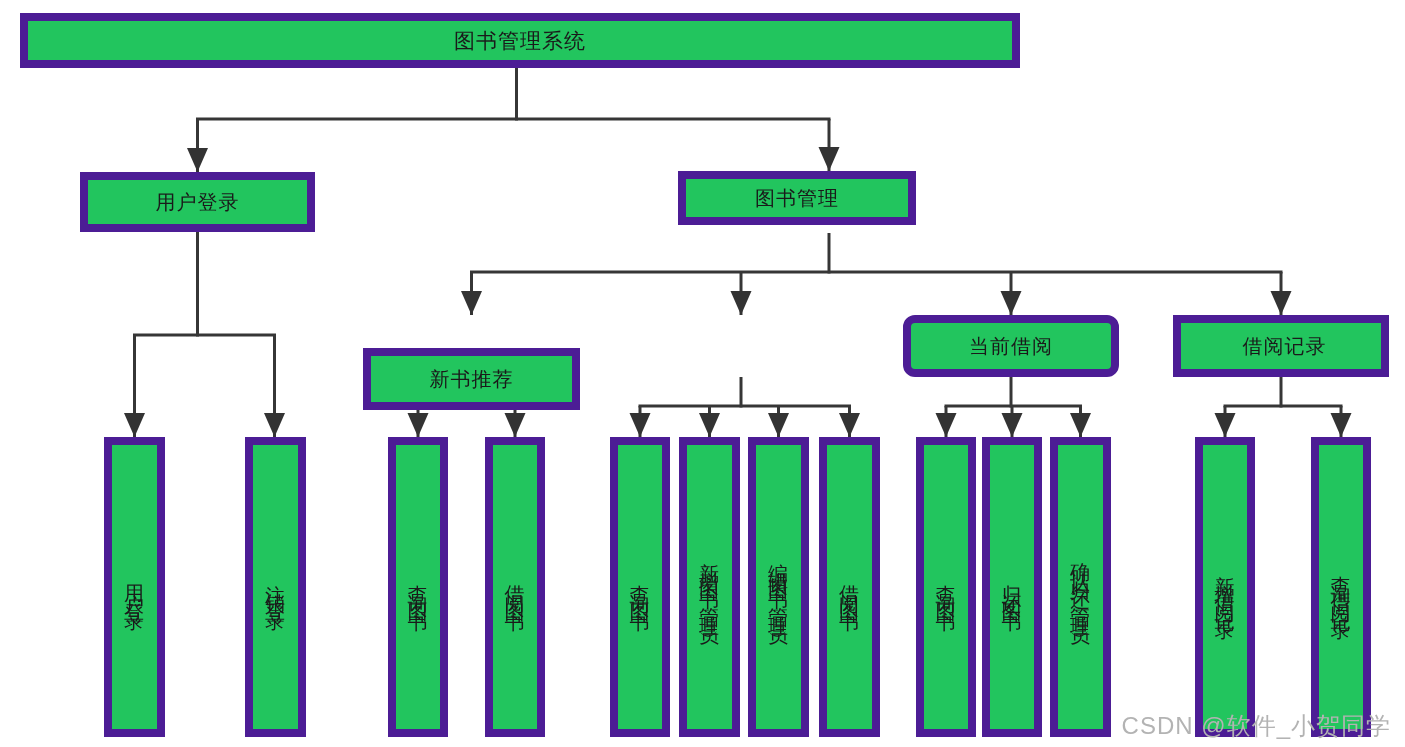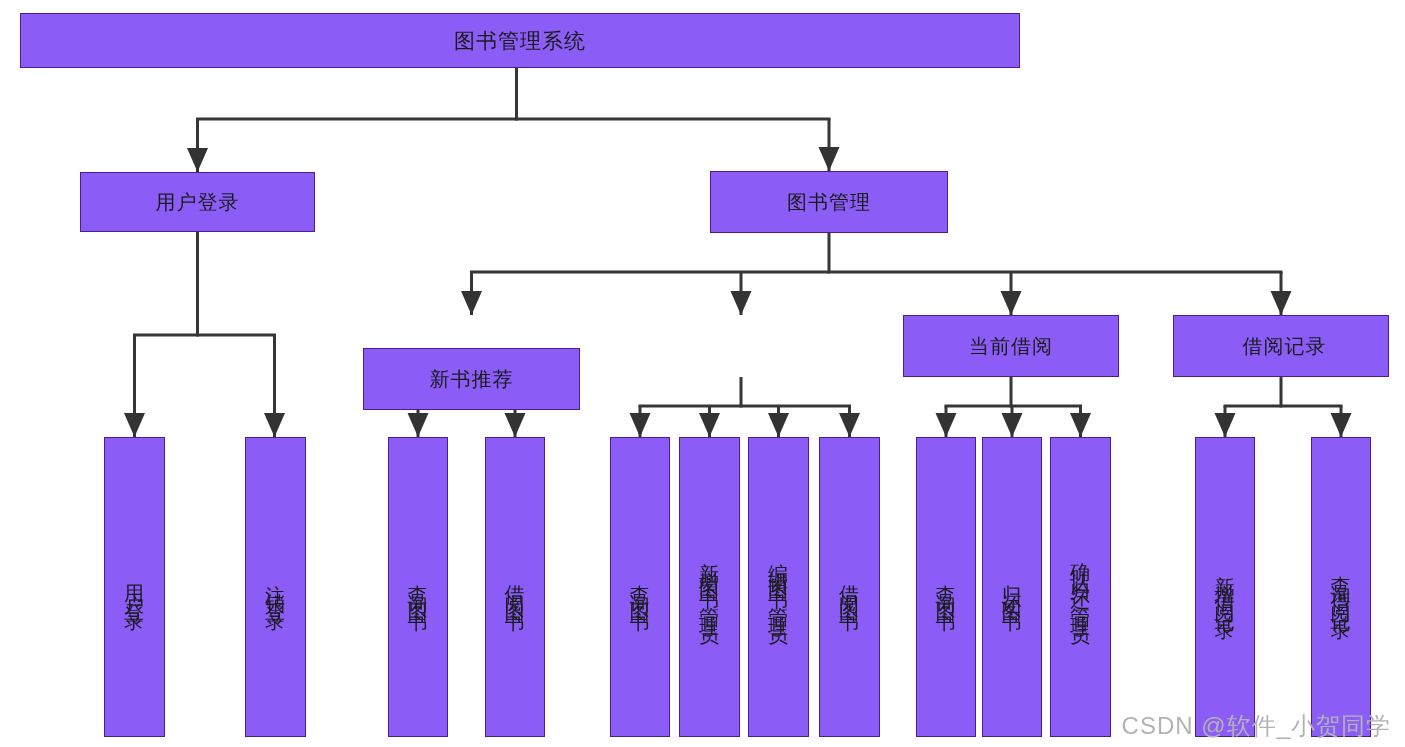--- a/index.html
+++ b/index.html
@@ -17,22 +17,22 @@
   }
   .connectors {
     position: absolute;
     left: 0;
     top: 0;
     pointer-events: none;
   }
   .node {
     position: absolute;
     box-sizing: border-box;
-    background: #8b5cf6;
-    border: 1px solid #4c1d95;
+    background: #22c55e;
+    border: 8px solid #4c1d95;
     color: #1a1a1a;
     display: flex;
     align-items: center;
     justify-content: center;
     text-align: center;
     font-family: Liberation Serif, serif;
   }
   .hbox {
     font-size: 20px;
     letter-spacing: 1px;
@@ -108,24 +108,24 @@
       <path d="M1281,377 V407.5"></path>
       <path d="M1223.5,406 H1342.5"></path>
       <path d="M1225,406 V437" marker-end="url(#ah)"></path>
       <path d="M1341,406 V437" marker-end="url(#ah)"></path>
     </g>
   </svg>
 
   <div class="node hbox root-box" style="left:20px; top:13px; width:1000px; height:55px;">图书管理系统</div>
 
   <div class="node hbox" style="left:80px; top:172px; width:235px; height:60px;">用户登录</div>
-  <div class="node hbox" style="left:710px; top:171px; width:238px; height:62px;">图书管理</div>
+  <div class="node hbox" style="left:678px; top:171px; width:238px; height:54px;">图书管理</div>
 
   <div class="node hbox" style="left:363px; top:315px; width:217px; height:62px;margin-top:33px;">新书推荐</div>
-  <div class="node hbox" style="left:903px; top:315px; width:216px; height:62px;">当前借阅</div>
+  <div class="node hbox" style="left:903px; top:315px; width:216px; height:62px;border-radius:12px;">当前借阅</div>
   <div class="node hbox" style="left:1173px; top:315px; width:216px; height:62px;padding-left:7px;">借阅记录</div>
 
   <div class="node vbox" style="left:104px; top:437px; width:61px; height:300px;">用户登录</div>
   <div class="node vbox" style="left:245px; top:437px; width:61px; height:300px;">注销登录</div>
 
   <div class="node vbox" style="left:388px; top:437px; width:60px; height:300px;">查询图书</div>
   <div class="node vbox" style="left:485px; top:437px; width:60px; height:300px;">借阅图书</div>
 
   <div class="node vbox" style="left:610px; top:437px; width:60px; height:300px;">查询图书</div>
   <div class="node vbox" style="left:679px; top:437px; width:61px; height:300px;">新增图书（管理员）</div>

